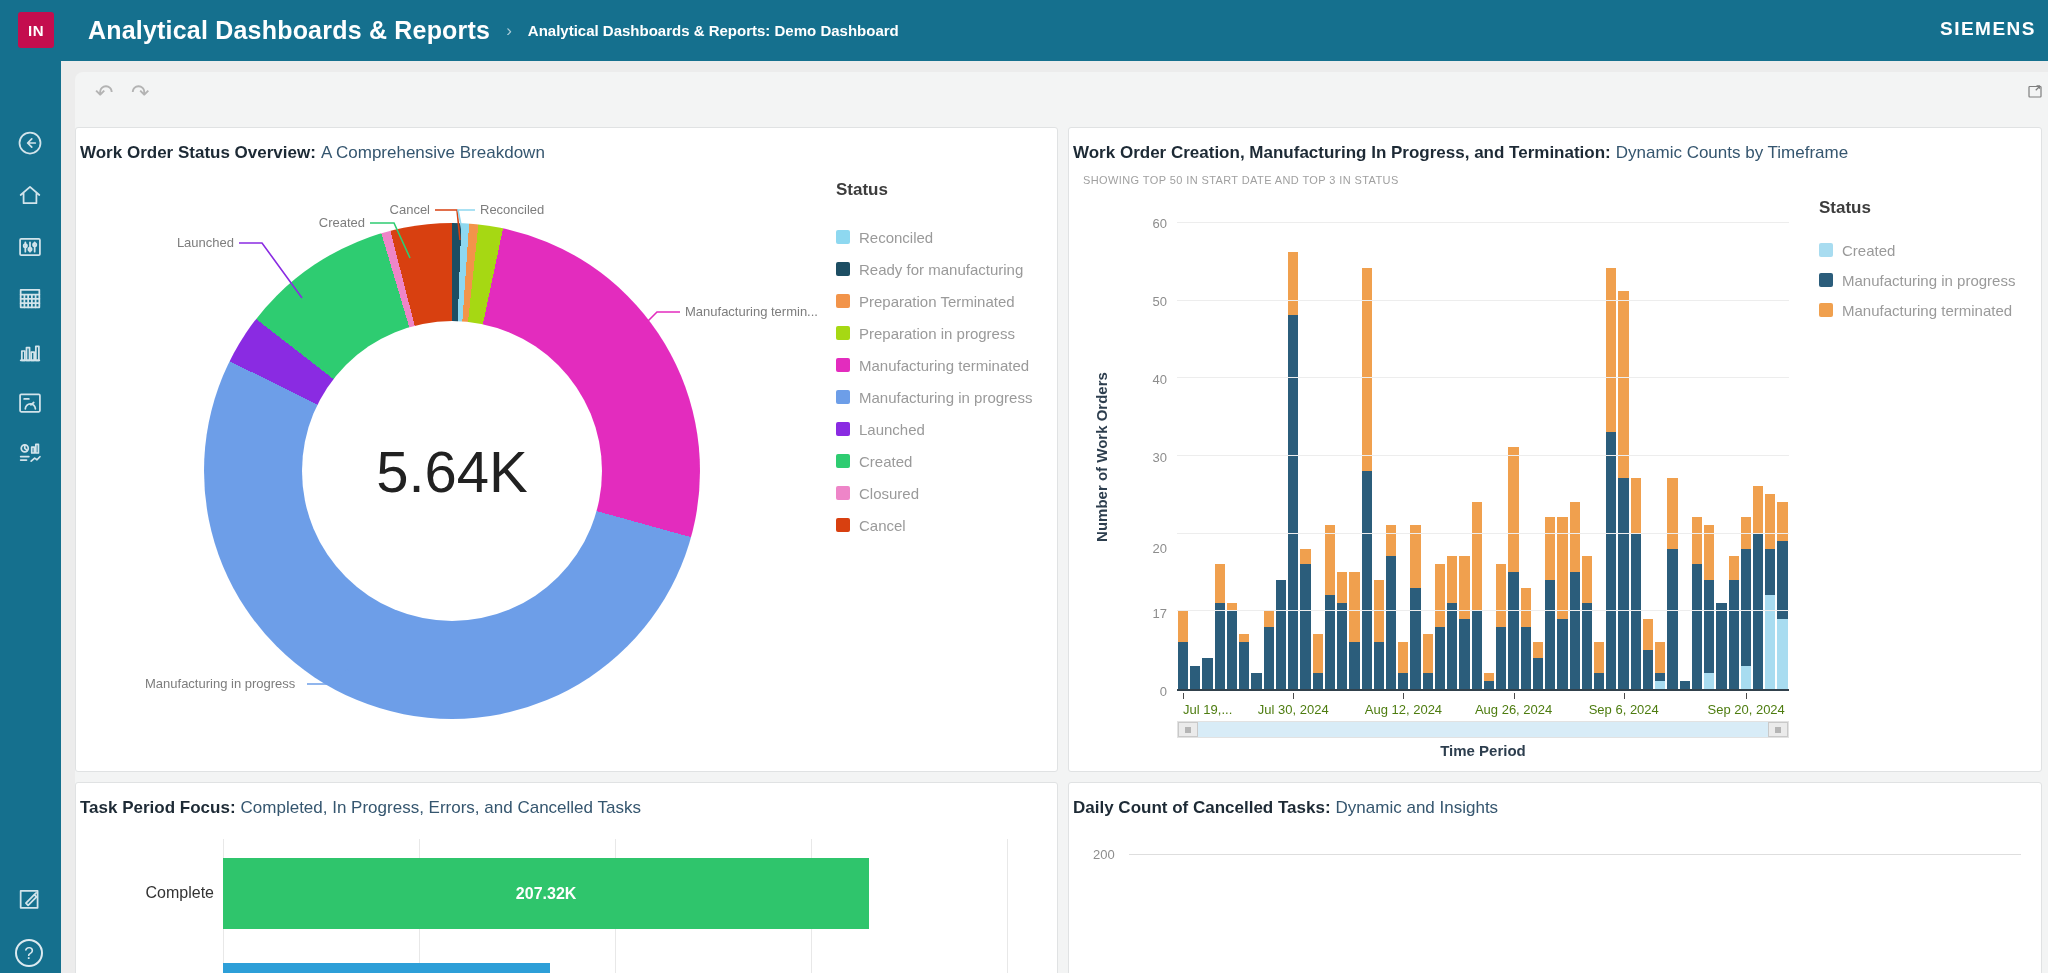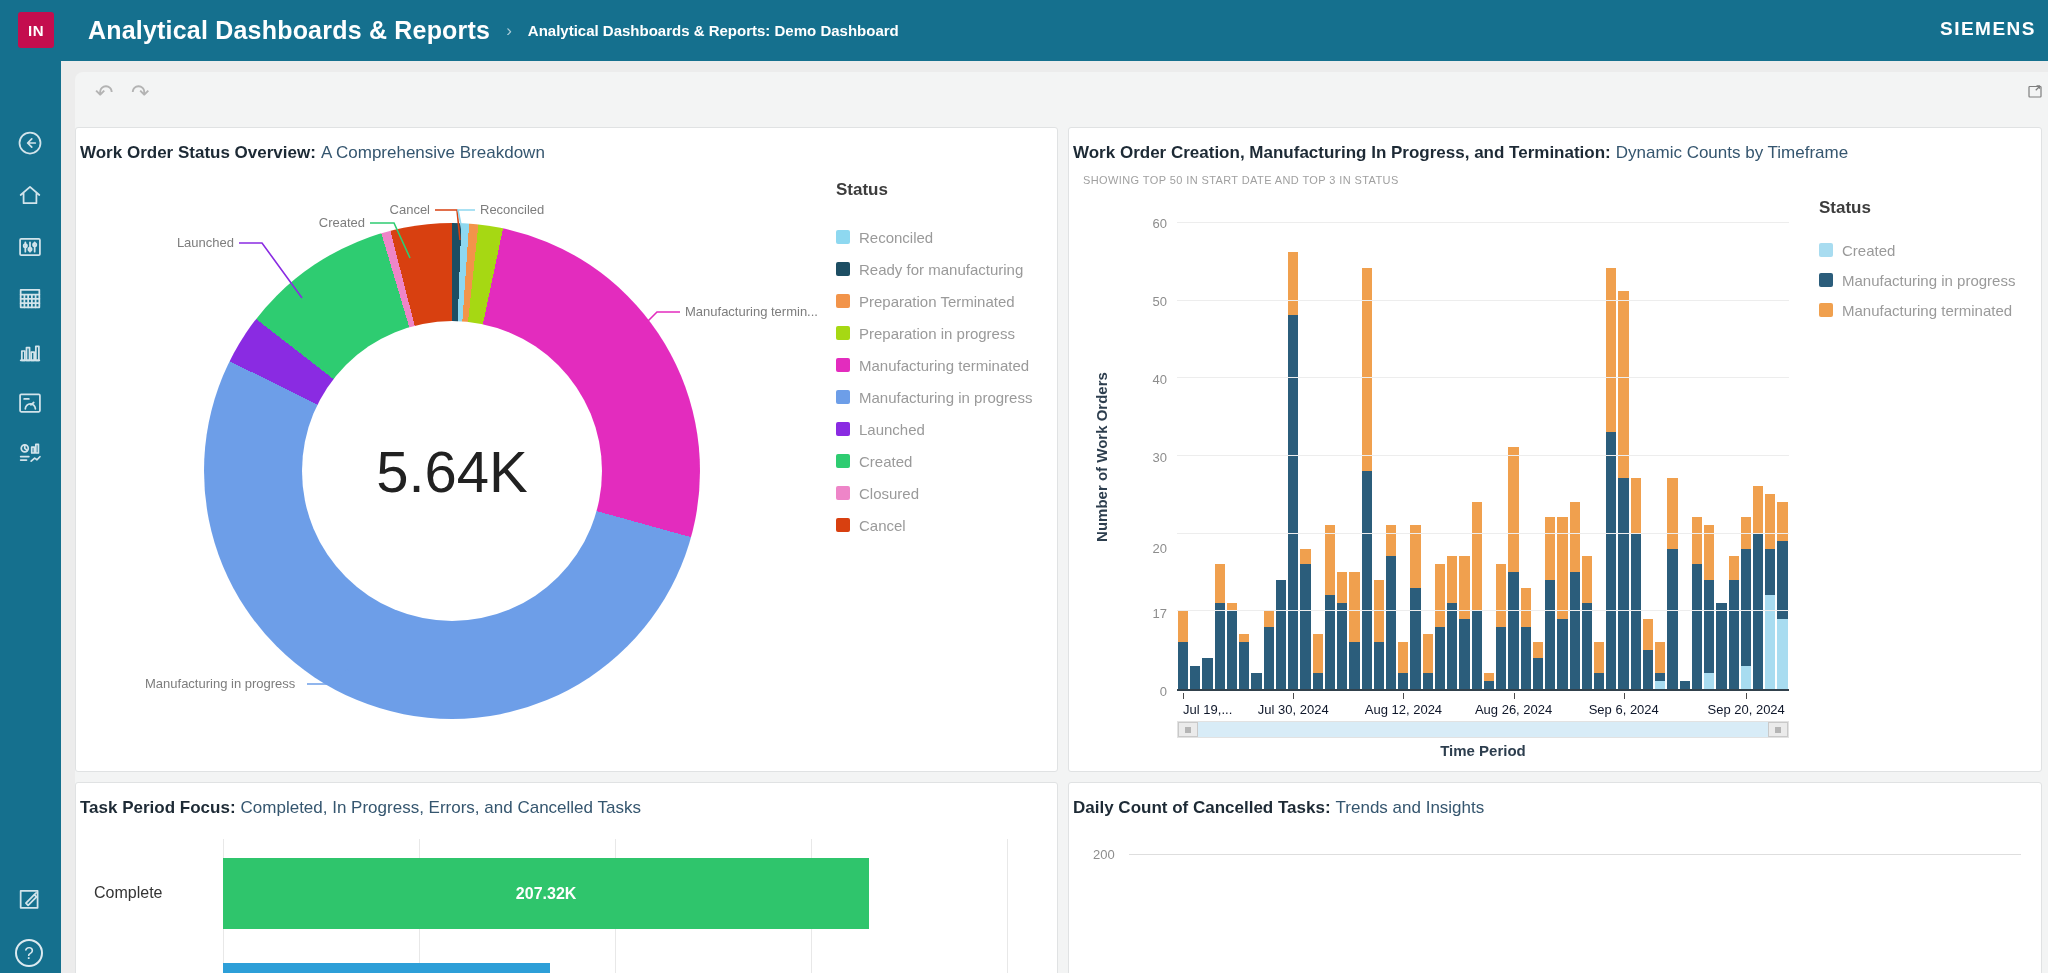--- a/index.html
+++ b/index.html
@@ -59,31 +59,31 @@
 
   
   .splot { position:absolute; left:108px; top:95px; width:612px; height:468px; border-bottom:2px solid #31414c; }
   .sgrid { position:absolute; left:0; width:100%; height:1px; background:#ededed; }
   .sytick { position:absolute; left:58px; width:40px; text-align:right; font-size:13px; color:#8d8d8d; transform:translateY(-50%); }
   .ytitle { position:absolute; left:32px; top:329px; transform:translate(-50%,-50%) rotate(-90deg); font-size:15px; font-weight:600; color:#2d3e4e; white-space:nowrap; }
   .bar-row { position:absolute; left:0; bottom:0; width:100%; height:100%; display:flex; align-items:flex-end; }
   .bar-col { flex:1 1 0; margin:0 1px; display:flex; flex-direction:column-reverse; cursor:pointer; }
   .bar-seg { width:100%; }
   .sxtick-mark { position:absolute; top:565px; width:1px; height:6px; background:#4a4a4a; }
-  .sxtick-label { position:absolute; top:574px; font-size:13px; color:#0f172a; white-space:nowrap; }
+  .sxtick-label { position:absolute; top:574px; font-size:13px; color:#4d7c0f; white-space:nowrap; }
   .scrollbar { position:absolute; left:108px; top:593px; width:612px; height:17px; background:#d8ecf7; border:1px solid #e2e2e2; display:flex; justify-content:space-between; cursor:pointer; }
   .scroll-btn { width:20px; height:15px; background:#ebebeb; border:1px solid #c9c9c9; display:flex; align-items:center; justify-content:center; }
   .scroll-btn span { width:6px; height:6px; background:#b5b5b5; }
   .xtitle { position:absolute; left:414px; top:614px; transform:translateX(-50%); font-size:15px; font-weight:600; color:#2d3e4e; }
 
   
   .hgrid { position:absolute; top:56px; bottom:0; width:1px; background:#e8e8e8; }
   .hbar { position:absolute; height:71px; display:flex; align-items:center; justify-content:center; cursor:pointer; }
   .hbar-value { color:#fff; font-size:16px; font-weight:bold; }
-  .hbar-cat { position:absolute; width:120px; text-align:left; font-size:16px; color:#333; transform:translateY(-50%); }
+  .hbar-cat { position:absolute; width:120px; text-align:right; font-size:16px; color:#333; transform:translateY(-50%); }
 
   
   .lytick { position:absolute; left:24px; top:64px; font-size:13px; color:#8d8d8d; }
   .lgrid { position:absolute; left:60px; top:71px; width:892px; height:1px; background:#dedede; }
 </style>
 </head>
 <body>
 
 <div class="app">
 
@@ -552,20 +552,20 @@
         </div>
         <div class="hbar-cat" style="left: 18px; top: 215px;"></div>
         <div class="hbar" style="left: 147px; top: 180px; width: 327.2px; background: rgb(45, 159, 216);">
           <span class="hbar-value"></span>
         </div>
       </div>
   </div>
 
   <div class="panel" id="panel-line">
     <div class="panel-title">
-      <span class="tb">Daily Count of Cancelled Tasks:</span><span class="tr">Trends and Insights</span>
+      <span class="tb">Daily Count of Cancelled Tasks:</span><span class="tr">Dynamic and Insights</span>
     </div>
     <div class="lytick">200</div>
     <div class="lgrid"></div>
 
   </div>
 
 </div>
 
 </body></html>

